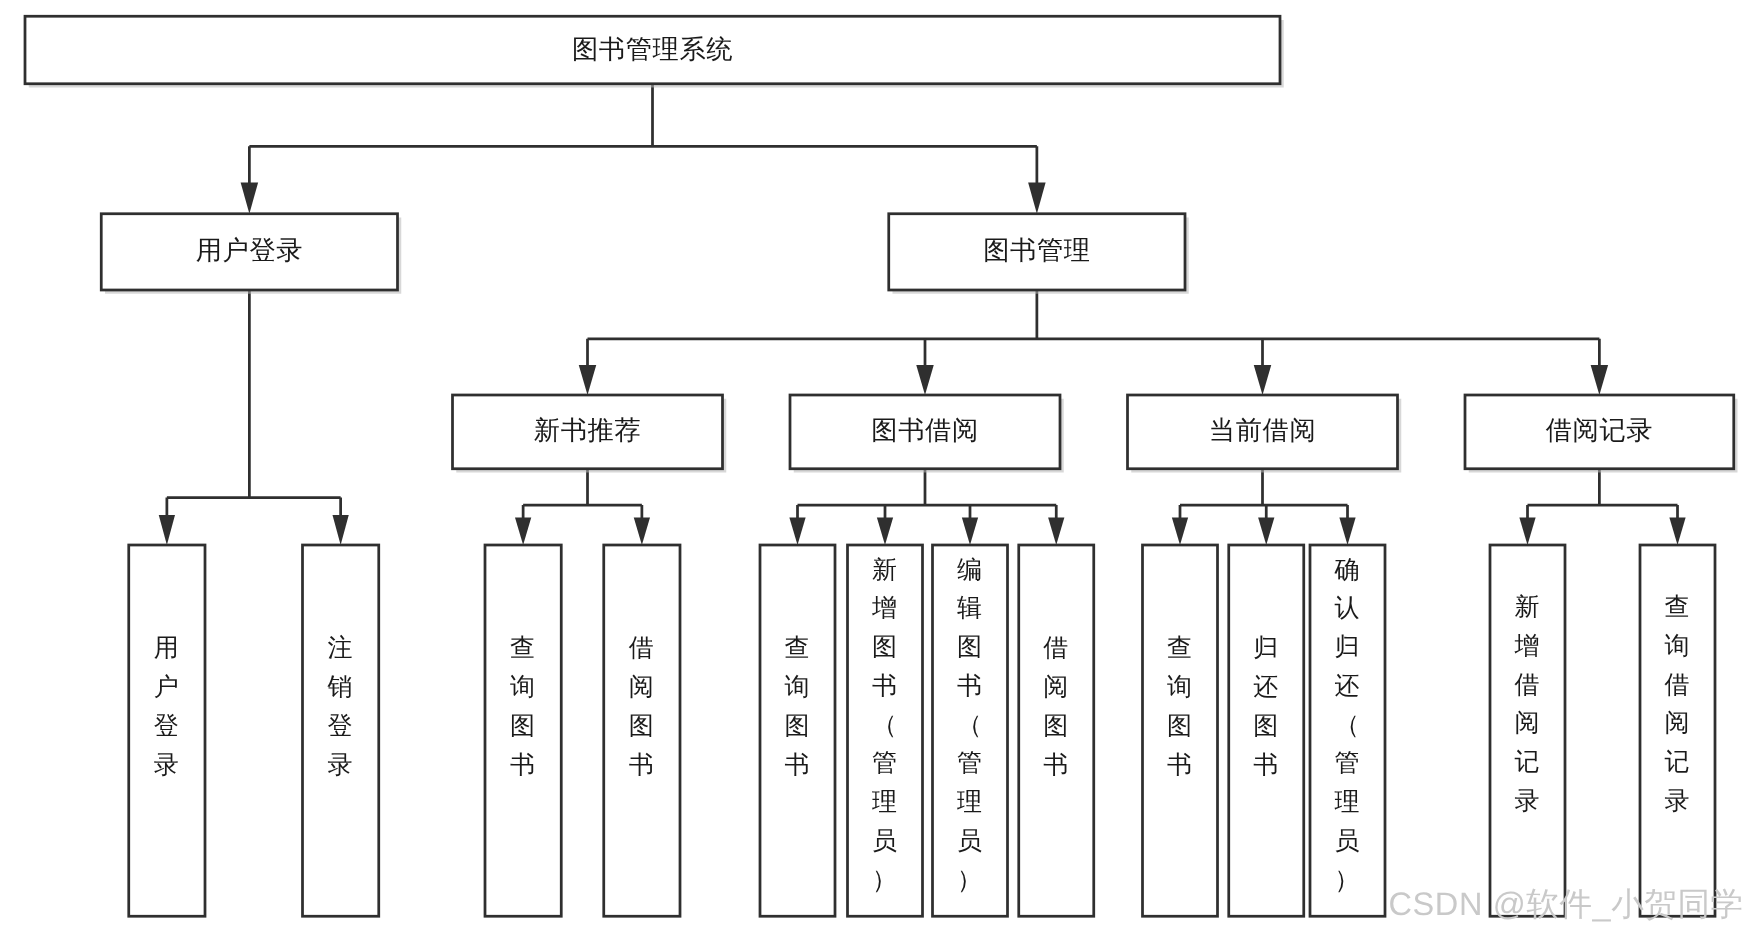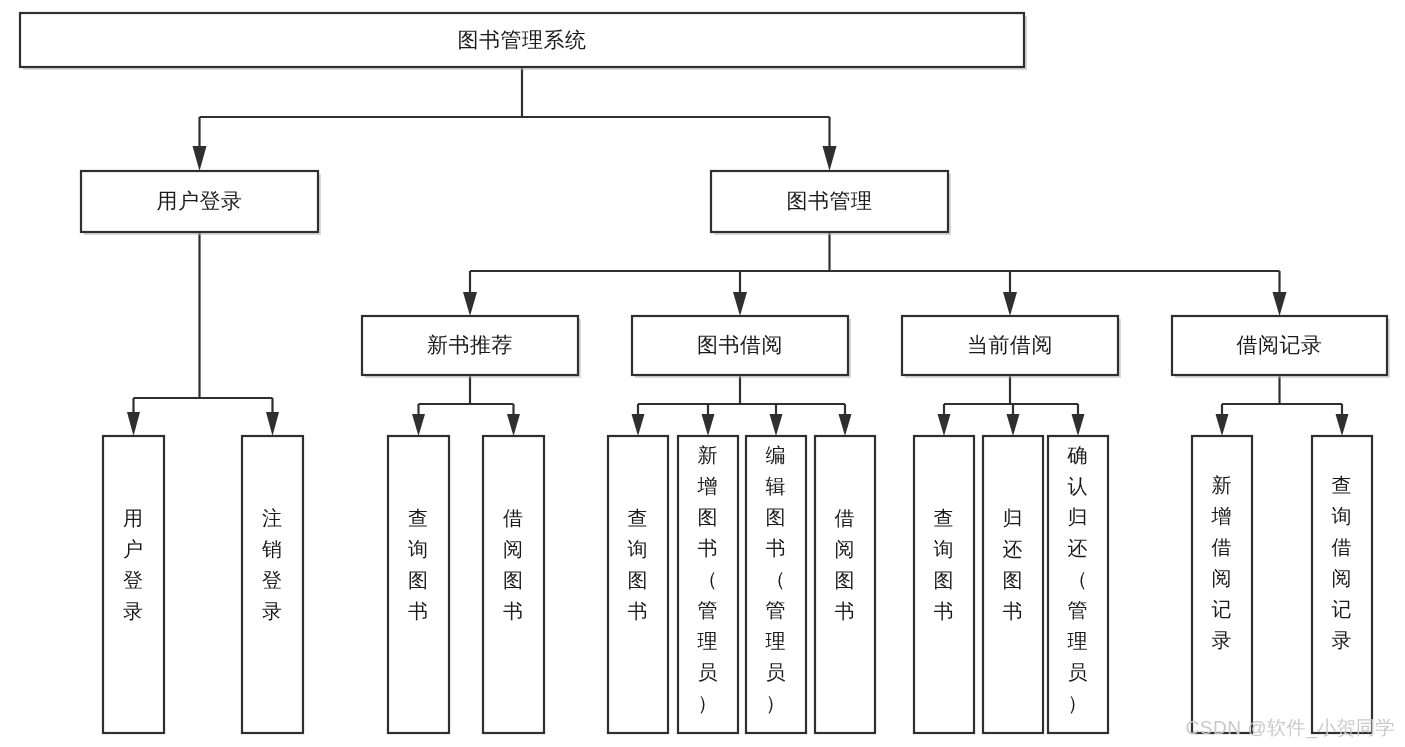--- a/index.html
+++ b/index.html
@@ -60,21 +60,21 @@
   }
   .arrow-head {
     fill: #2f2f2f;
     stroke: none;
   }
   .watermark {
     position: absolute;
     right: 10px;
     bottom: 6px;
     font-family: "Liberation Sans", "DejaVu Sans", sans-serif;
-    font-size: 19px;
+    font-size: 26px;
     color: #c9c9c9;
     white-space: nowrap;
     user-select: none;
     letter-spacing: 0.5px;
   }
 </style>
 </head>
 <body>
 
 <div id="diagram-root">

